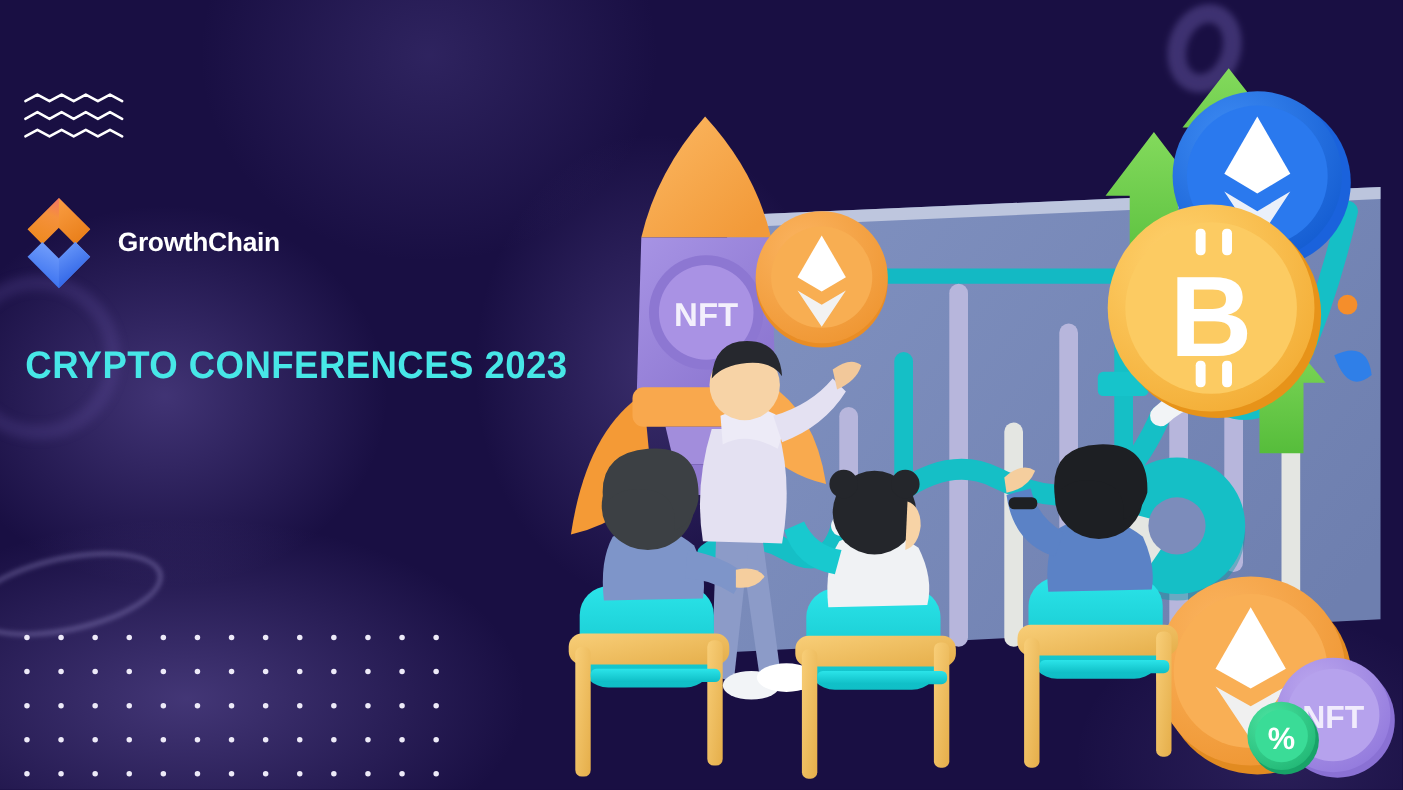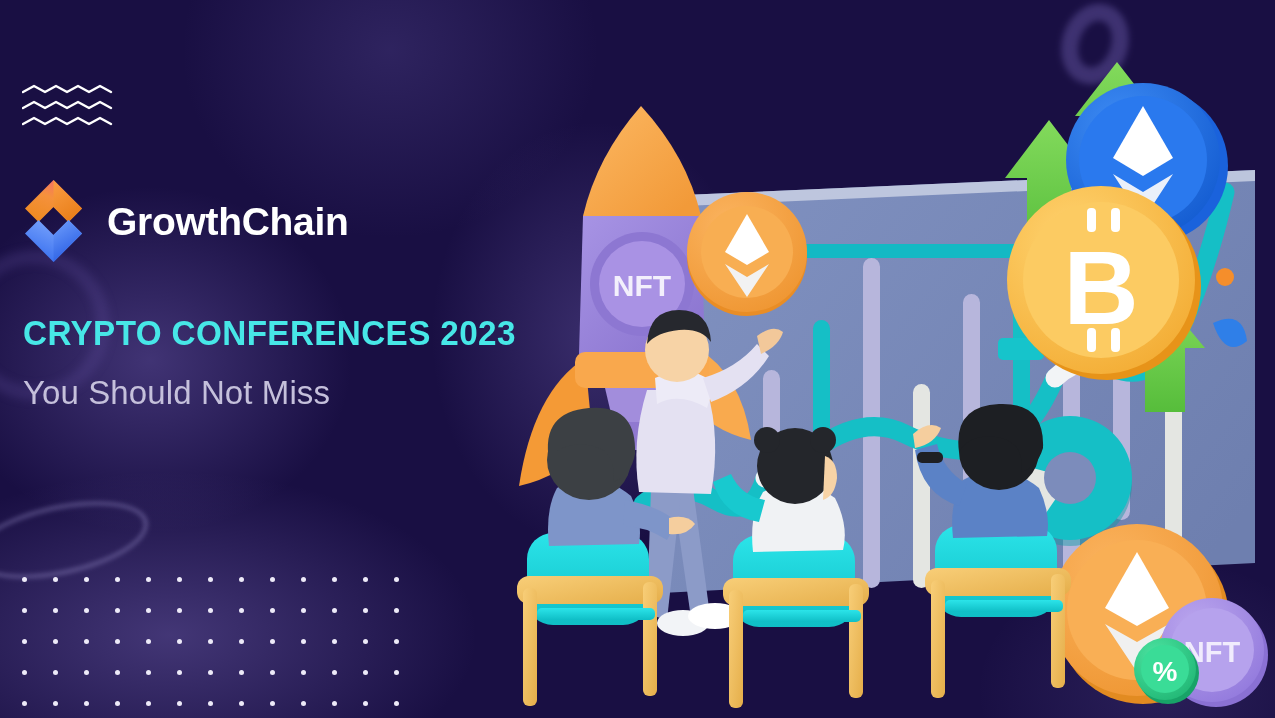--- a/index.html
+++ b/index.html
@@ -42,21 +42,21 @@
     border-radius:50%; border:5px solid rgba(176,164,226,.30);
     transform:rotate(-12deg); filter:blur(2px);
   }
 
   
   .waves { position:absolute; left:22px; top:84px; width:92px; height:44px; }
 
   
   .logo-row { position:absolute; left:22px; top:178px; display:flex; align-items:center; gap:22px; }
   .logo-mark { width:63px; height:86px; position:relative; }
-  .logo-text { font-size:39px; font-weight:700; color:#FFFFFF; letter-spacing:-.3px;
+  .logo-text { font-size:24px; font-weight:700; color:#FFFFFF; letter-spacing:-.3px;
                white-space:nowrap; line-height:1; }
 
   
   .headline {
     position:absolute; left:23px; top:313px;
     font-size:35px; font-weight:700; color:#47E7E7;
     letter-spacing:.4px; white-space:nowrap;
     font-stretch:condensed;
     transform:scaleX(.95); transform-origin:left center;
   }
@@ -127,21 +127,20 @@
 
         <path d="M31.5 84 L3 55.5 L16.5 42 L31.5 57 L46.5 42 L60 55.5 Z" fill="url(#gBlue)"></path>
         <path d="M31.5 84 L60 55.5 L46.5 42 L31.5 57 Z" fill="url(#gBlue2)"></path>
       </svg>
     </div>
     <div class="logo-text">GrowthChain</div>
   </div>
 
   <div class="headline">CRYPTO CONFERENCES 2023</div>
   <div class="subhead">
-    <div>You Should Not Miss</div>
   </div>
 
   <div class="dot-grid">
       <div class="dot" style="left: 0px; top: 0px; background: rgb(237, 234, 248);"></div>
       <div class="dot" style="left: 31px; top: 0px; background: rgb(237, 234, 248);"></div>
       <div class="dot" style="left: 62px; top: 0px; background: rgb(237, 234, 248);"></div>
       <div class="dot" style="left: 93px; top: 0px; background: rgb(237, 234, 248);"></div>
       <div class="dot" style="left: 124px; top: 0px; background: rgb(237, 234, 248);"></div>
       <div class="dot" style="left: 155px; top: 0px; background: rgb(237, 234, 248);"></div>
       <div class="dot" style="left: 186px; top: 0px; background: rgb(237, 234, 248);"></div>

